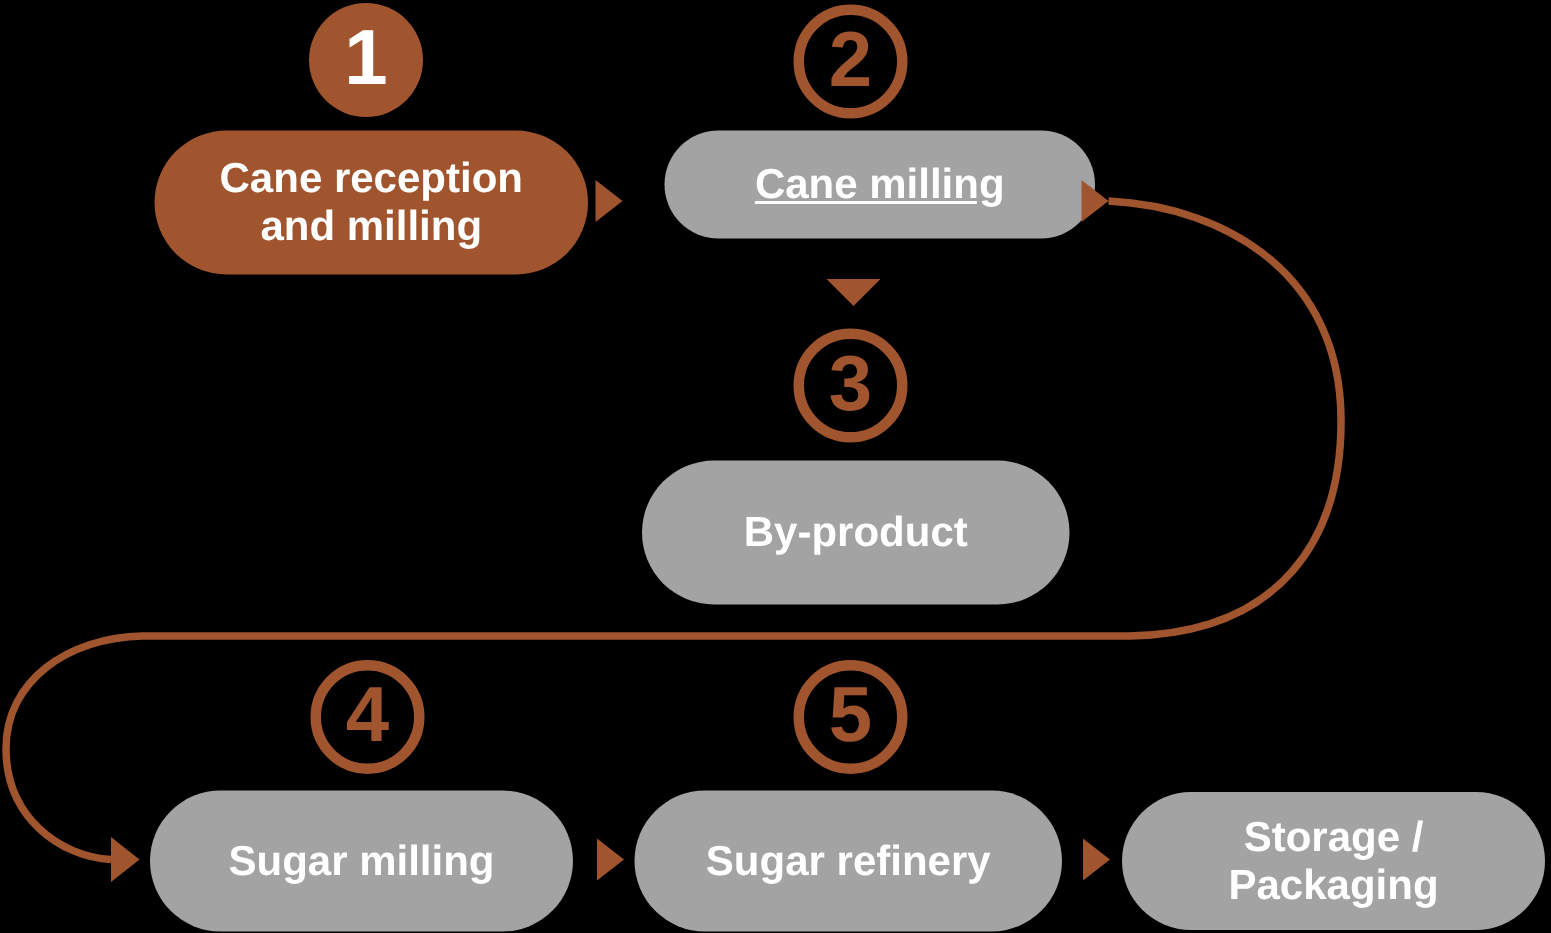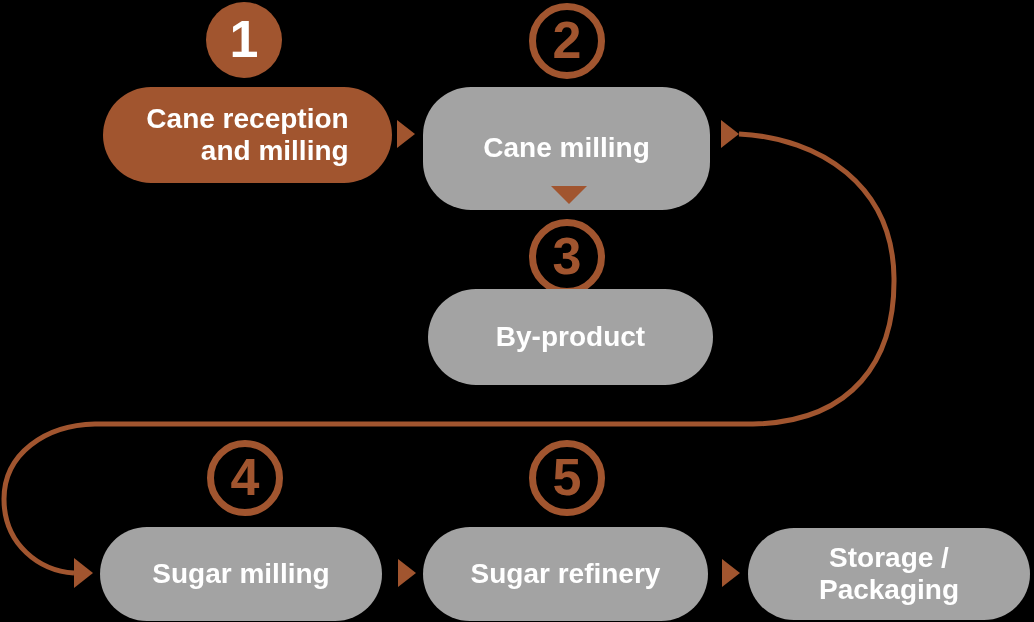--- a/index.html
+++ b/index.html
@@ -47,21 +47,21 @@
 
   .pill {
     position: absolute;
     background: var(--pill);
     border-radius: 48px;
     display: flex; align-items: center; justify-content: center;
     color: var(--text);
     font-weight: bold; font-size: 28px; line-height: 1.16;
     text-align: center;
   }
-  .pill.brown { background: var(--accent); text-align: right; }
+  .pill.brown { background: var(--accent); }
 
   .arr-right {
     position: absolute;
     width: 0; height: 0;
     border-top: 14px solid transparent;
     border-bottom: 14px solid transparent;
     border-left: 18px solid var(--accent);
   }
   .arr-down {
     position: absolute;
@@ -97,28 +97,28 @@
     <span>5</span>
   </div>
 
   <div class="pill brown" style="left:103px; top:87px; width:289px; height:96px;">
     <div class="pill-label">
       <div>Cane reception</div>
       <div>and milling</div>
     </div>
   </div>
 
-  <div class="pill" style="left:423px; top:87px; width:287px; height:123px;">
+  <div class="pill" style="left:443px; top:87px; width:287px; height:72px;text-decoration:underline;">
     <div class="pill-label">
       <div>Cane milling</div>
       <div></div>
     </div>
   </div>
 
-  <div class="pill" style="left:428px; top:289px; width:285px; height:96px;">
+  <div class="pill" style="left:428px; top:307px; width:285px; height:96px;">
     <div class="pill-label">
       <div>By-product</div>
     </div>
   </div>
 
   <div class="pill" style="left:100px; top:527px; width:282px; height:94px;">
     <div class="pill-label">
       <div>Sugar milling</div>
       <div></div>
     </div>

